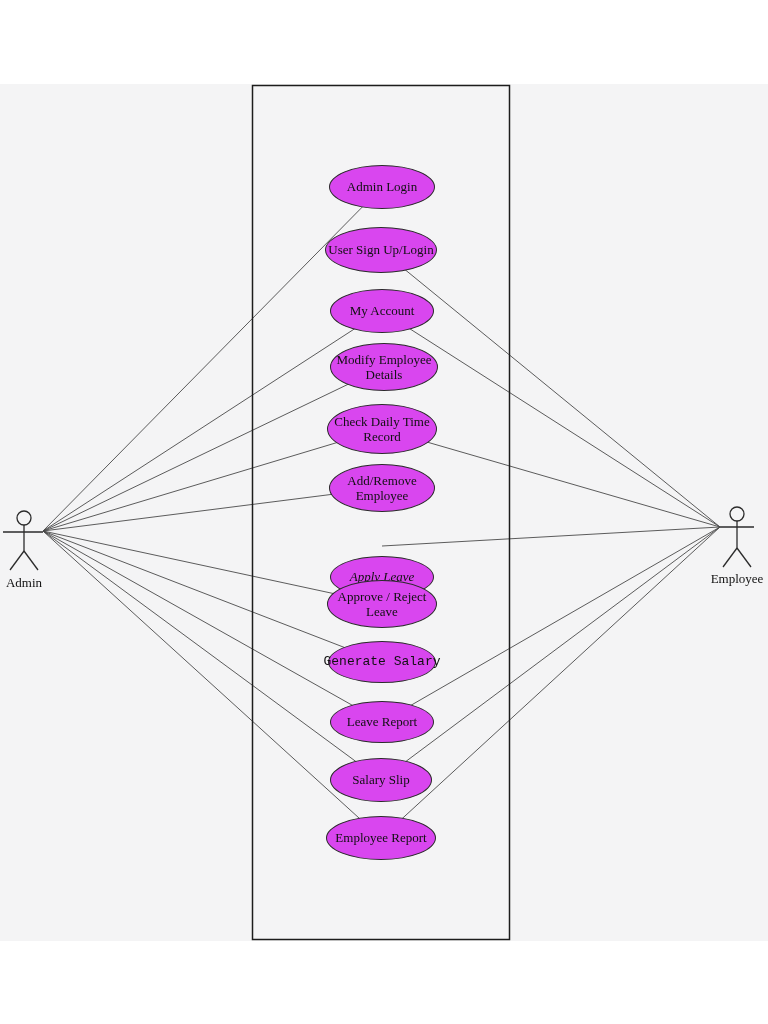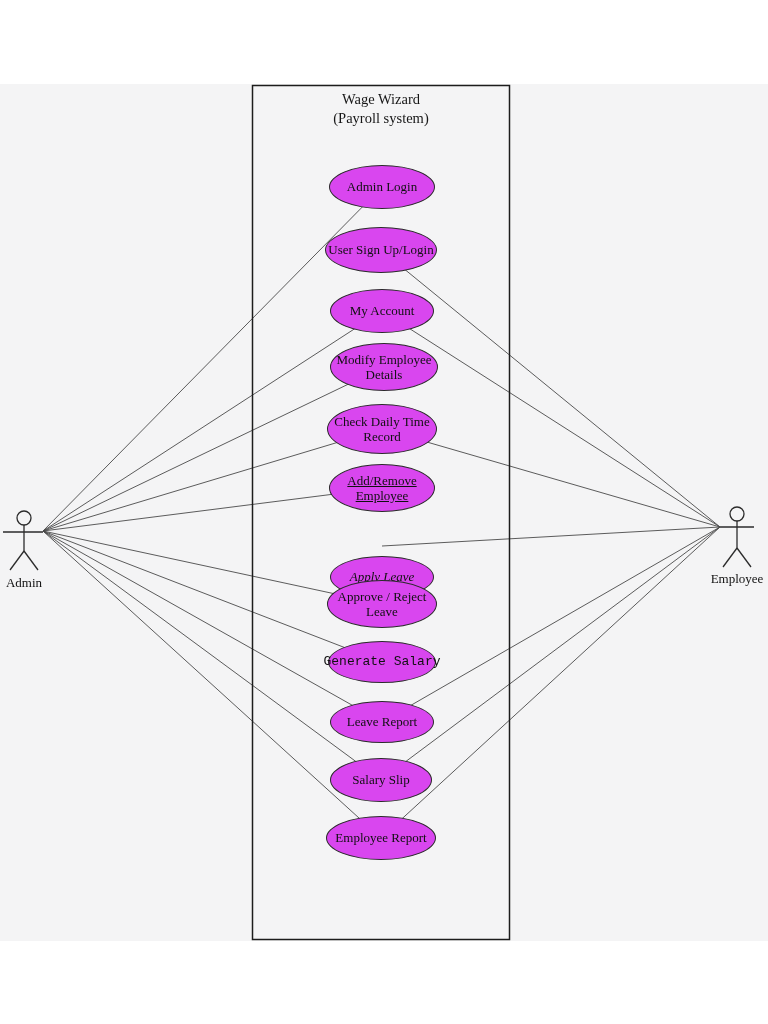--- a/index.html
+++ b/index.html
@@ -59,42 +59,38 @@
     <g stroke="#2b2b2b" stroke-width="1.3" fill="none">
       <circle cx="737" cy="514" r="7"></circle>
       <line x1="737" y1="521" x2="737" y2="548"></line>
       <line x1="720" y1="527" x2="754" y2="527"></line>
       <line x1="737" y1="548" x2="723" y2="567"></line>
       <line x1="737" y1="548" x2="751" y2="567"></line>
       <text x="737" y="583" text-anchor="middle" class="actor-label" fill="#111" stroke="none">Employee</text>
     </g>
   </svg>
 
-  <div class="sys-title">
-    <div>Wage Wizard</div>
-    <div>(Payroll system)</div>
-  </div>
 
   <div id="usecases">
       <div class="uc nowrap" style="left: 329px; top: 165px; width: 106px; height: 44px;">
         <span>Admin Login</span>
       </div>
       <div class="uc nowrap" style="left: 325px; top: 227px; width: 112px; height: 46px; text-align: center;">
         <span>User Sign Up/Login</span>
       </div>
       <div class="uc nowrap" style="left: 330px; top: 289px; width: 104px; height: 44px;">
         <span>My Account</span>
       </div>
       <div class="uc" style="left: 330px; top: 343px; width: 108px; height: 48px; justify-content: flex-end;">
         <span>Modify Employee Details</span>
       </div>
       <div class="uc" style="left: 327px; top: 404px; width: 110px; height: 50px; align-items: center;">
         <span>Check Daily Time Record</span>
       </div>
-      <div class="uc" style="left: 329px; top: 464px; width: 106px; height: 48px; text-decoration: underline;">
+      <div class="uc" style="left: 329px; top: 464px; width: 106px; height: 48px;">
         <span>Add/Remove Employee</span>
       </div>
       <div class="uc nowrap" style="left: 330px; top: 556px; width: 104px; height: 42px; font-style: italic;">
         <span>Apply Leave</span>
       </div>
       <div class="uc" style="left: 327px; top: 580px; width: 110px; height: 48px;">
         <span>Approve / Reject Leave</span>
       </div>
       <div class="uc nowrap" style="left: 328px; top: 641px; width: 108px; height: 42px; font-family: Liberation Mono, monospace;">
         <span>Generate Salary</span>

